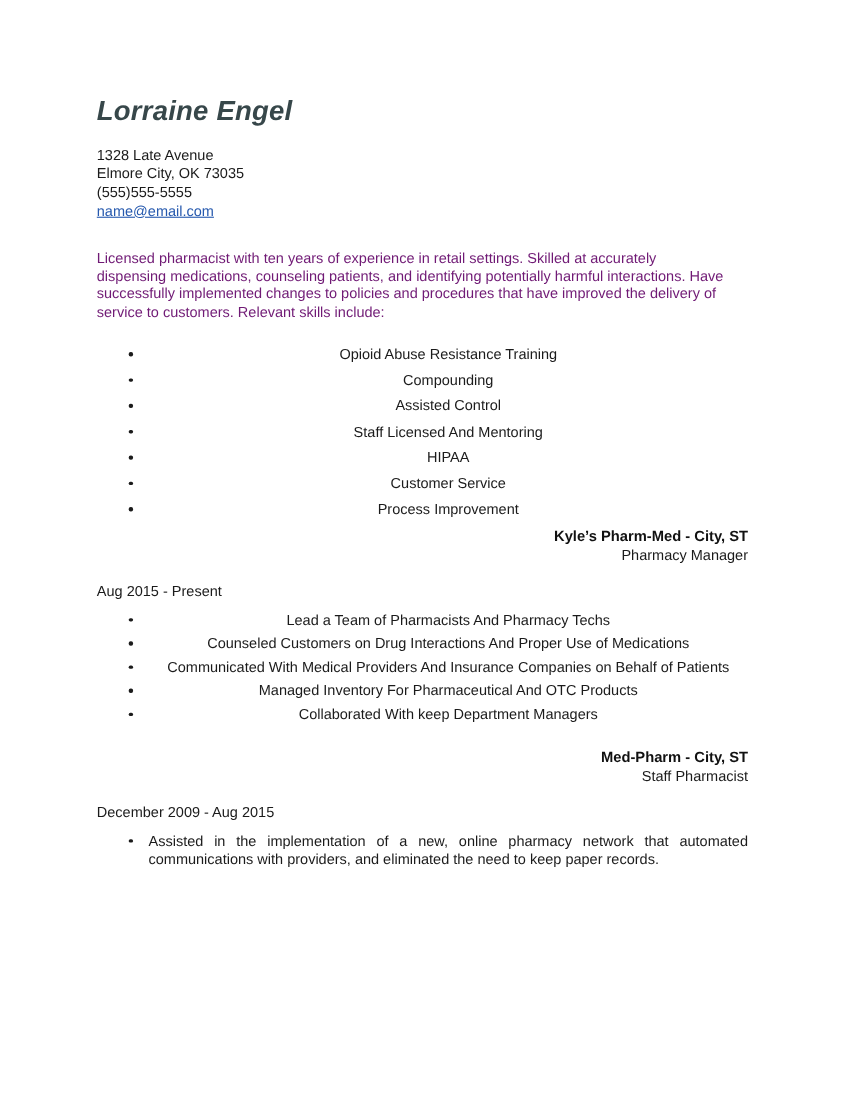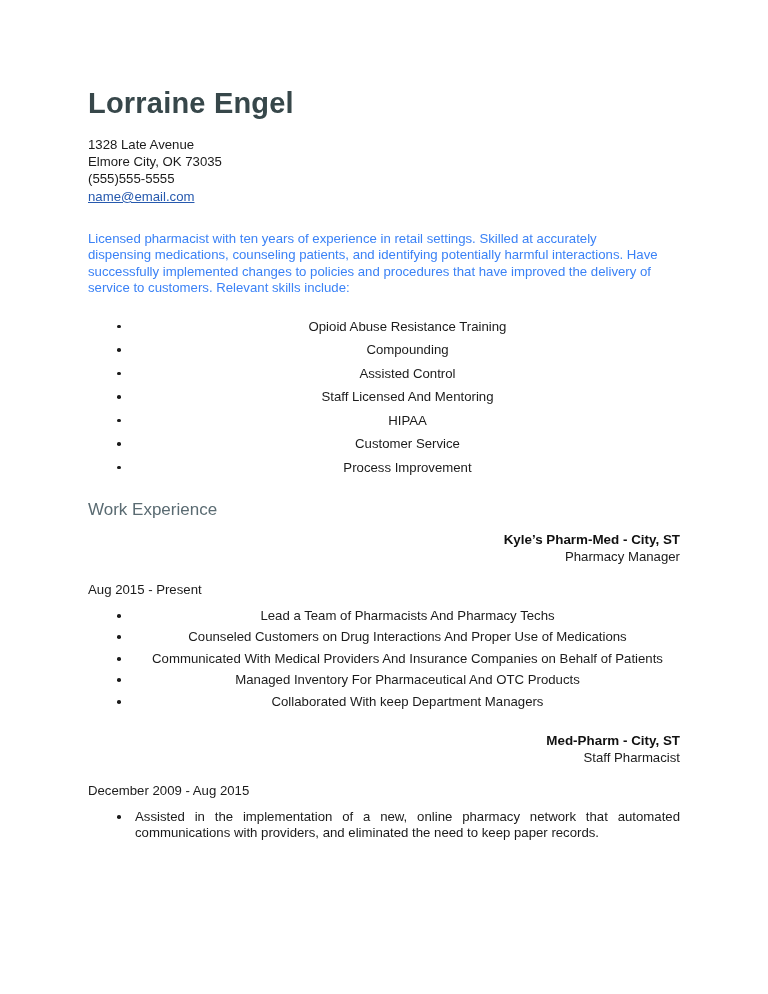--- a/index.html
+++ b/index.html
@@ -25,21 +25,22 @@
 
   .content {
     position: absolute;
     left: 88px;
     top: 88px;
     width: 592px;
   }
 
   
   .full-name {
-    font-size: 29px;
+    font-size: 25px;
+    font-style: italic;
     font-weight: bold;
     color: #37474a;
     letter-spacing: 0.2px;
     margin: 0 0 16px 0;
     line-height: 1.1;
   }
 
   .contact-block {
     margin-bottom: 26px;
   }
@@ -54,21 +55,21 @@
     color: #2659ae;
     text-decoration: underline;
     cursor: pointer;
     display: inline-block;
   }
 
   
   .summary {
     font-size: 13.2px;
     line-height: 16.4px;
-    color: #3b82f6;
+    color: #701a75;
     margin-bottom: 22px;
     width: 570px;
   }
 
   
   ul.bullets {
     list-style: none;
     margin: 0;
     padding: 0;
   }
@@ -163,21 +164,20 @@
     <ul class="bullets skills">
       <li>Opioid Abuse Resistance Training</li>
       <li>Compounding</li>
       <li>Assisted Control</li>
       <li>Staff Licensed And Mentoring</li>
       <li>HIPAA</li>
       <li>Customer Service</li>
       <li>Process Improvement</li>
     </ul>
 
-    <h2 class="section-heading">Work Experience</h2>
 
     <div class="job-block">
       <div class="job">
         <div class="job-company">Kyle’s Pharm-Med - City, ST</div>
         <div class="job-title">Pharmacy Manager</div>
       </div>
       <div class="job-dates">Aug 2015 - Present</div>
       <ul class="bullets duties">
         <li>Lead a Team of Pharmacists And Pharmacy Techs</li>
         <li>Counseled Customers on Drug Interactions And Proper Use of Medications</li>

